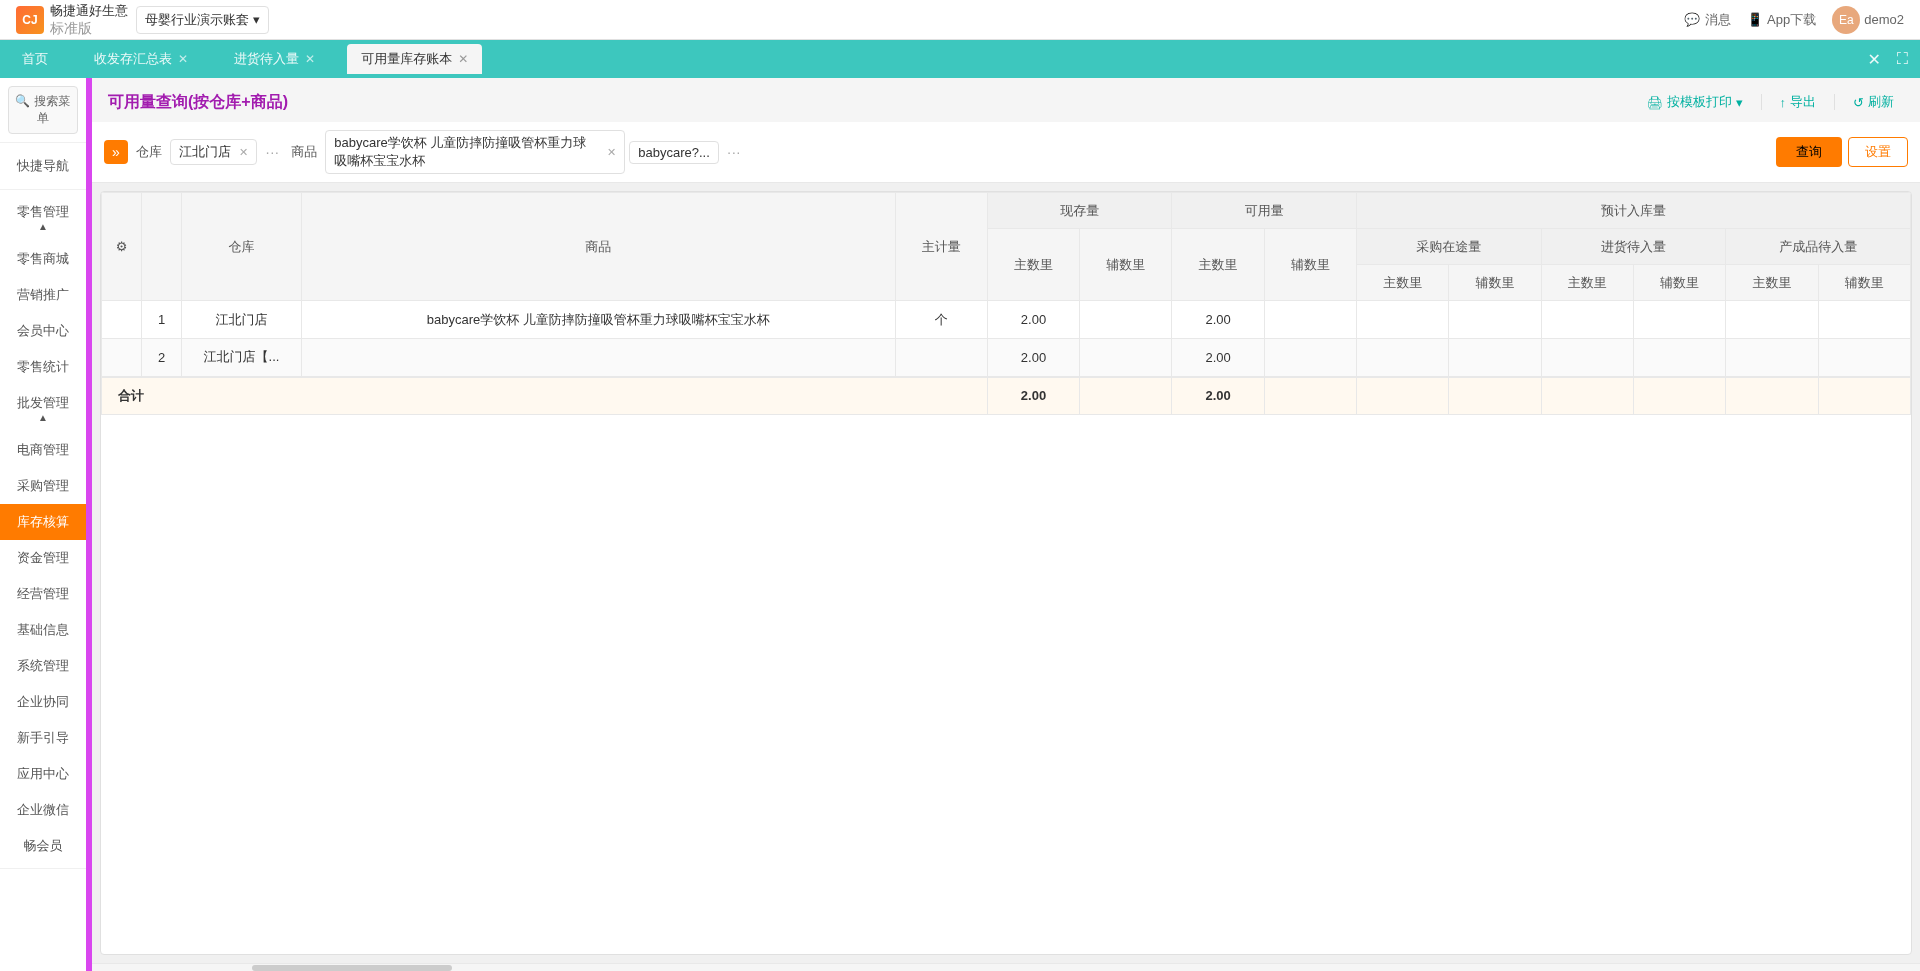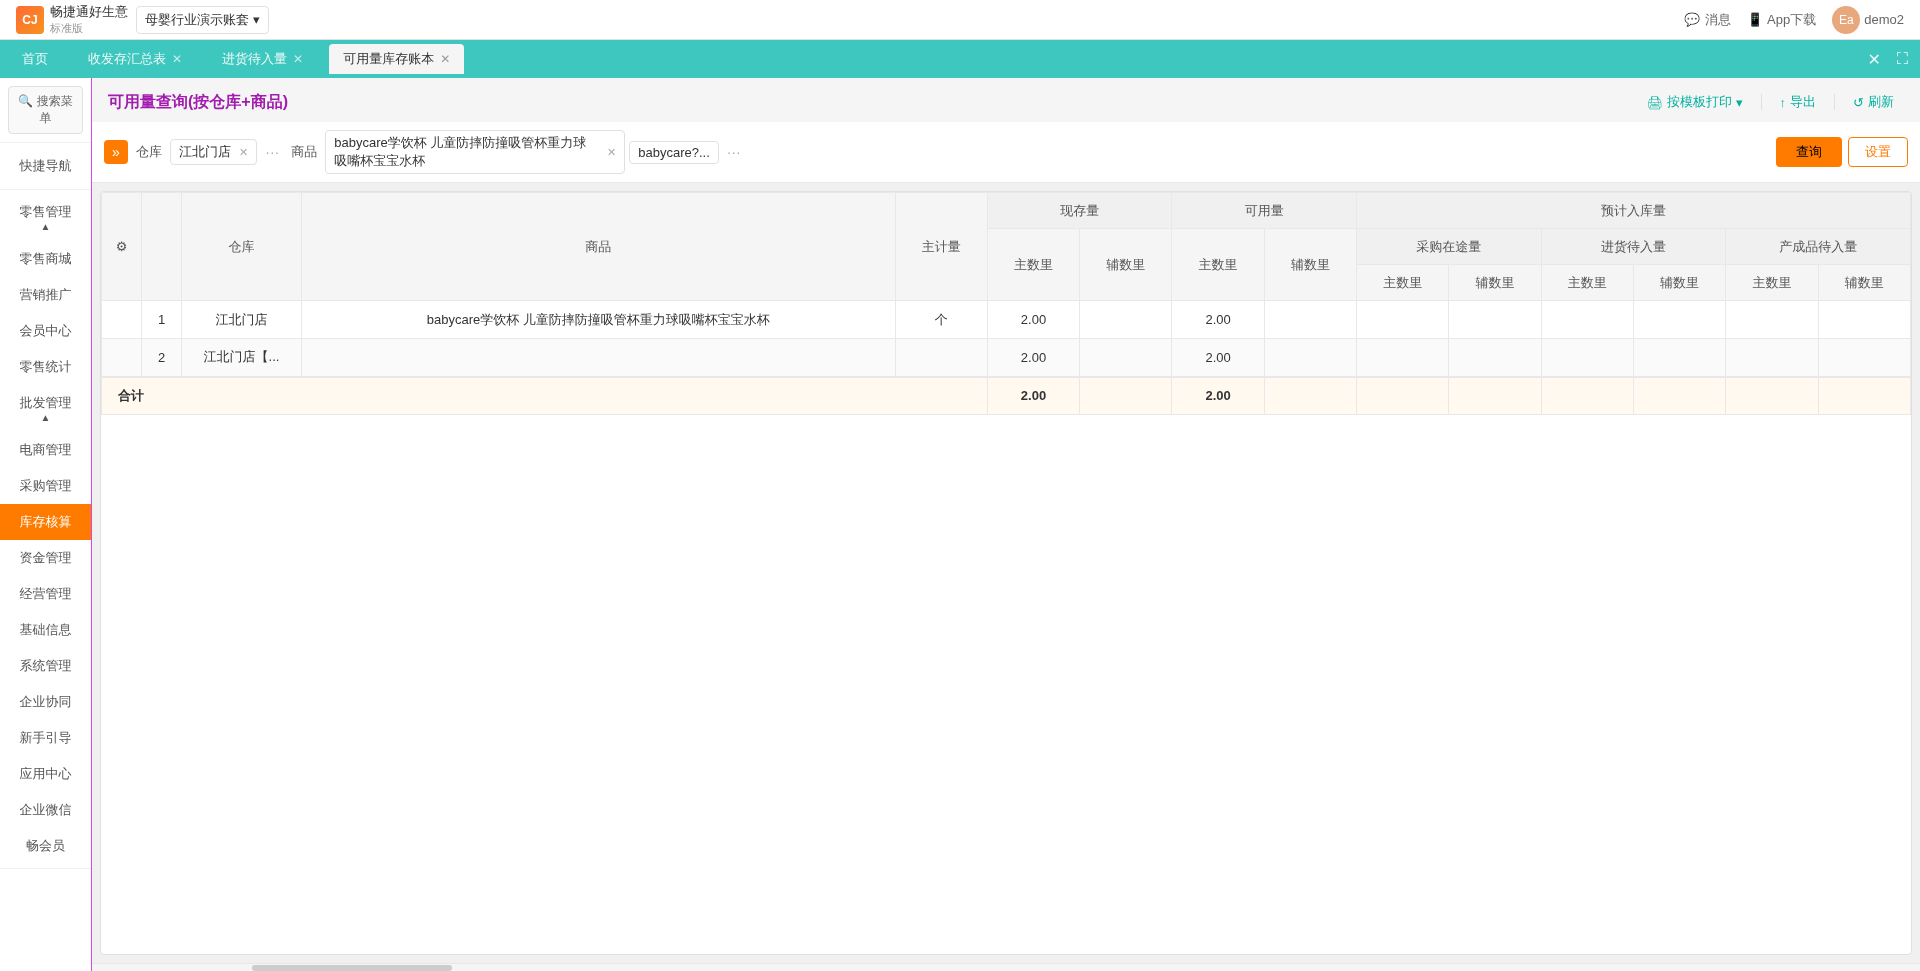--- a/index.html
+++ b/index.html
@@ -12,34 +12,34 @@
       border-bottom: 1px solid #e0e0e0;
       display: flex;
       align-items: center;
       justify-content: space-between;
       padding: 0 16px;
       flex-shrink: 0;
     }
     .top-bar-left { display: flex; align-items: center; gap: 8px; }
     .logo-area { display: flex; align-items: center; gap: 6px; }
     .logo-icon { width: 28px; height: 28px; background: linear-gradient(135deg, #ff6b35, #f7931e); border-radius: 4px; display: flex; align-items: center; justify-content: center; color: white; font-size: 12px; font-weight: bold; }
-    .edition-badge { font-size: 11px; color: #999; }
+    .edition-badge { font-size: 14px; color: #999; }
     .industry-selector { display: flex; align-items: center; gap: 4px; border: 1px solid #e0e0e0; border-radius: 4px; padding: 4px 8px; background: #fff; cursor: pointer; font-size: 13px; color: #333; }
     .top-bar-right { display: flex; align-items: center; gap: 16px; }
     .top-right-item { display: flex; align-items: center; gap: 4px; cursor: pointer; color: #666; font-size: 13px; }
     .avatar { width: 28px; height: 28px; border-radius: 50%; background: #e8a87c; display: flex; align-items: center; justify-content: center; color: #fff; font-size: 12px; overflow: hidden; }
 
     
     .tab-bar {
       height: 38px;
       background: #3dc7be;
       display: flex;
       align-items: center;
       padding: 12px 8px;
-      gap: 12px;
+      gap: 18px;
       flex-shrink: 0;
     }
     .tab-item {
       height: 30px;
       padding: 0 14px;
       border-radius: 4px 4px 0 0;
       display: flex;
       align-items: center;
       gap: 6px;
       cursor: pointer;
@@ -56,21 +56,21 @@
     .tab-bar-right { margin-left: auto; display: flex; align-items: center; gap: 8px; }
     .tab-bar-btn { color: rgba(255,255,255,0.9); cursor: pointer; font-size: 16px; padding: 4px; }
 
     
     .main-layout { display: flex; flex: 1; overflow: hidden; }
 
     
     .sidebar {
       width: 92px;
       background: #fff;
-      border-right: 1px solid #d946ef;
+      border-right: 6px solid #d946ef;
       display: flex;
       flex-direction: column;
       flex-shrink: 0;
       overflow-y: auto;
     }
     .sidebar-search { padding: 8px; border-bottom: 1px solid #f0f0f0; }
     .sidebar-search-btn { width: 100%; padding: 6px; background: #f9f9f9; border: 1px solid #e0e0e0; border-radius: 4px; text-align: center; cursor: pointer; font-size: 12px; color: #666; }
     .sidebar-nav { padding: 6px 0; border-bottom: 1px solid #f0f0f0; }
     .sidebar-nav-item { padding: 8px 12px; text-align: center; cursor: pointer; font-size: 13px; color: #555; }
     .sidebar-section { padding: 4px 0; border-bottom: 1px solid #f0f0f0; }

